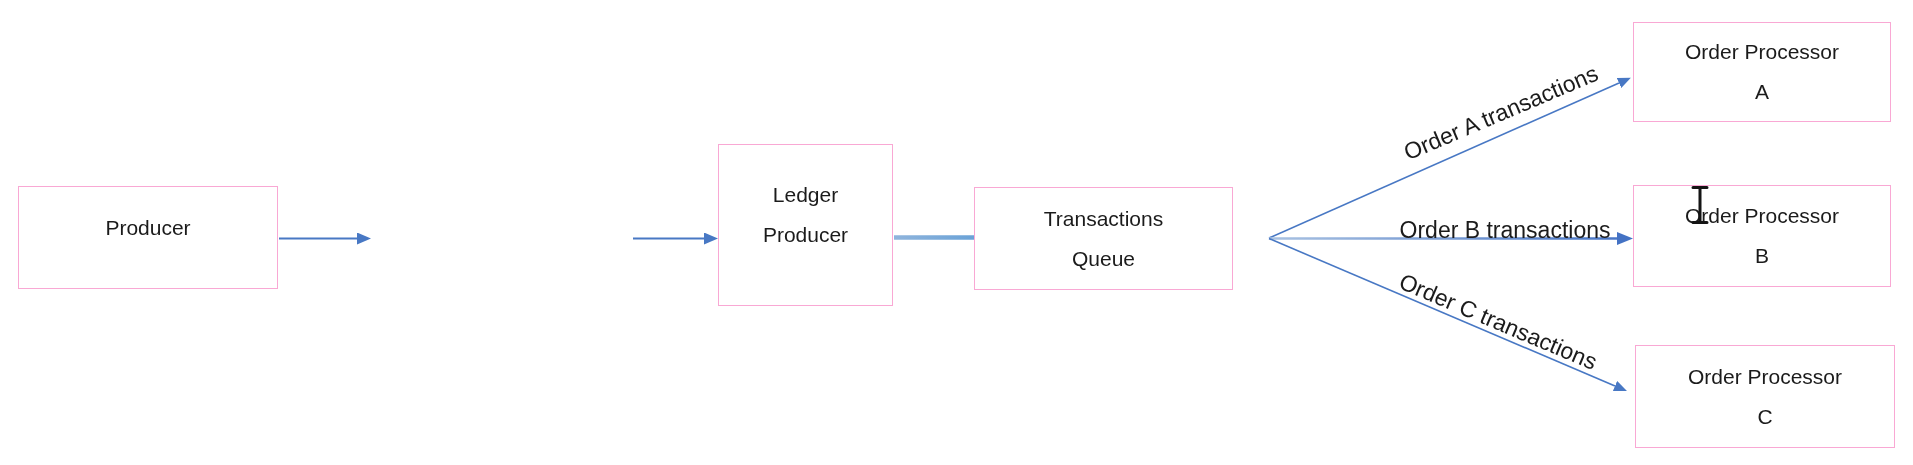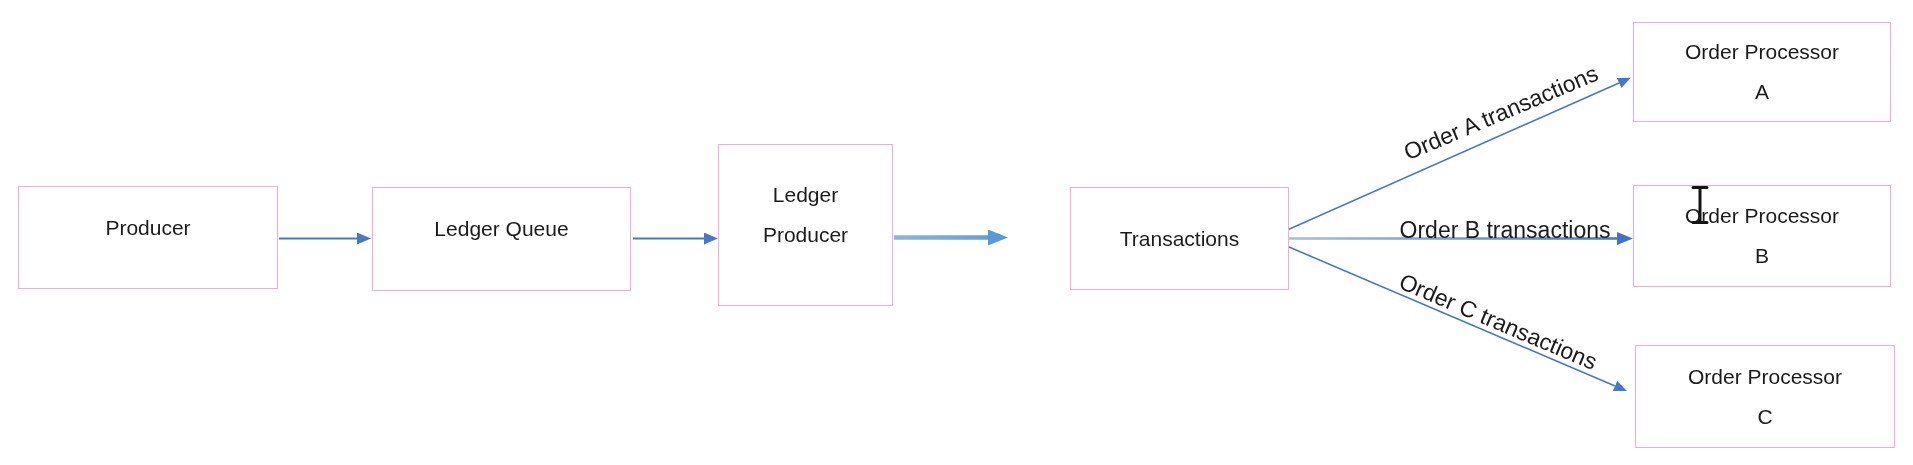--- a/index.html
+++ b/index.html
@@ -29,21 +29,21 @@
     font-size: 21px;
     line-height: 40px;
   }
   .node .node-label { width: 100%; }
   .node .ln { display: block; }
   .raise-text { padding-bottom: 20px; }
 
   #node-producer            { left: 18px;   top: 186px; width: 260px; height: 103px; }
   #node-ledger-queue        { left: 372px;  top: 187px; width: 259px; height: 104px; }
   #node-ledger-processor    { left: 718px;  top: 144px; width: 175px; height: 162px; }
-  #node-transactions-queue  { left: 1070px; top: 187px; width: 219px; height: 103px; }
+  #node-transactions-queue  { left: 974px; top: 187px; width: 259px; height: 103px; }
   #node-order-processor-a   { left: 1633px; top: 22px;  width: 258px; height: 100px; }
   #node-order-processor-b   { left: 1633px; top: 185px; width: 258px; height: 102px; }
   #node-order-processor-c   { left: 1635px; top: 345px; width: 260px; height: 103px; }
 
   .edge-label {
     position: absolute;
     white-space: nowrap;
     font-size: 23px;
     color: #1b1b1b;
   }
@@ -100,37 +100,32 @@
     <line x1="1269" y1="238.5" x2="1615" y2="386" stroke-width="1.6" marker-end="url(#head-fan)" stroke="#4878C4"></line>
   </svg>
 
   <div class="node raise-text" id="node-producer">
     <div class="node-label">
       <span class="ln">Producer</span>
       <span class="ln"></span>
     </div>
   </div>
 
-  <div class="node raise-text" id="node-ledger-queue">
-    <div class="node-label">
-      <span class="ln">Ledger Queue</span>
-      <span class="ln"></span>
-    </div>
-  </div>
 
   <div class="node raise-text" id="node-ledger-processor">
     <div class="node-label">
       <span class="ln">Ledger</span>
       <span class="ln">Producer</span>
     </div>
   </div>
 
   <div class="node" id="node-transactions-queue">
     <div class="node-label">
       <span class="ln">Transactions</span>
+      <span class="ln">Queue</span>
     </div>
   </div>
 
   <div class="node" id="node-order-processor-a">
     <div class="node-label">
       <span class="ln">Order Processor</span>
       <span class="ln">A</span>
     </div>
   </div>
 

